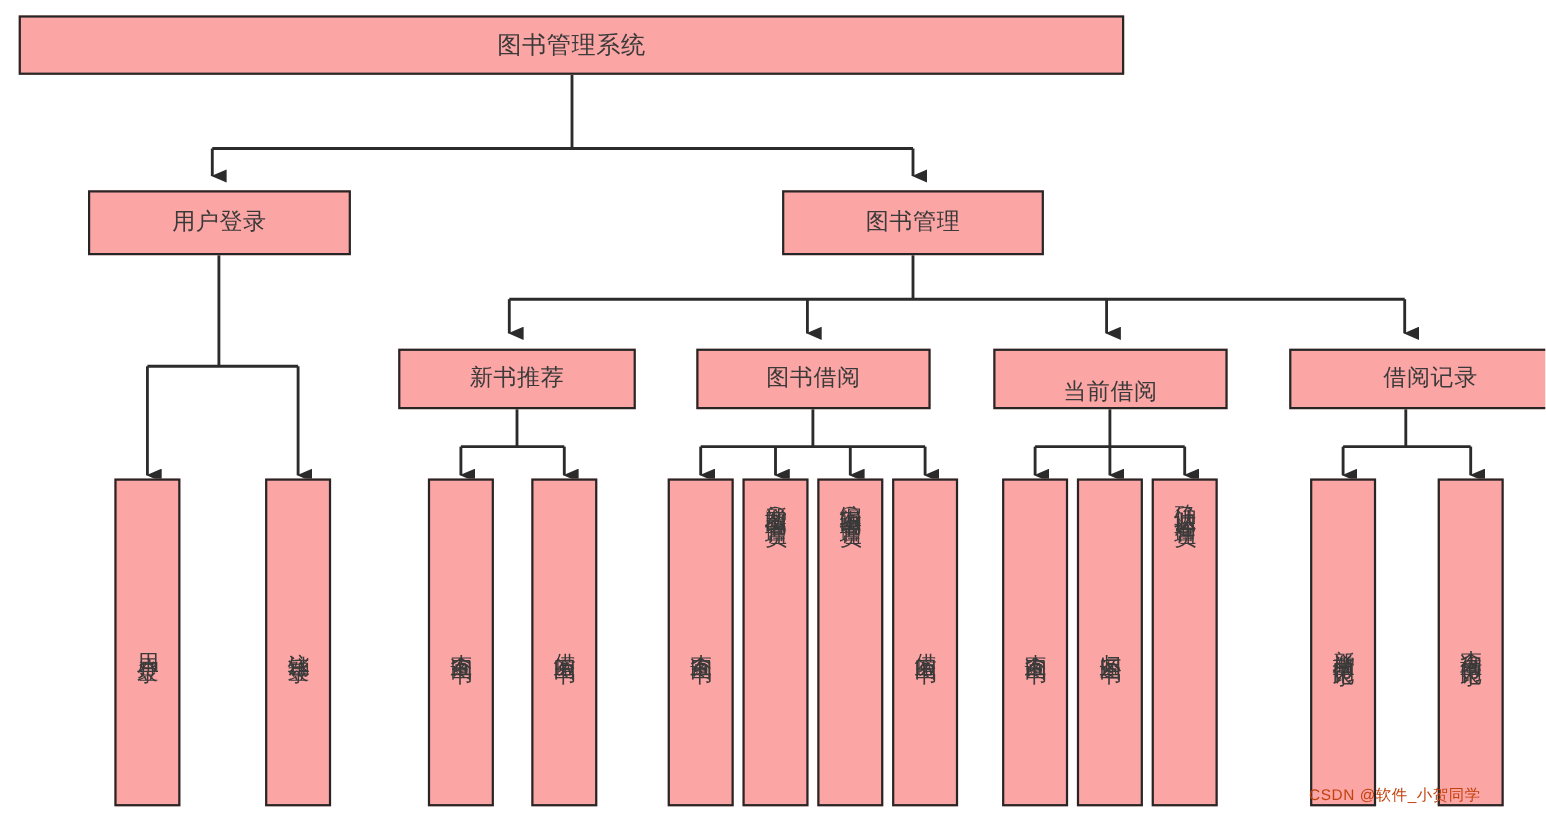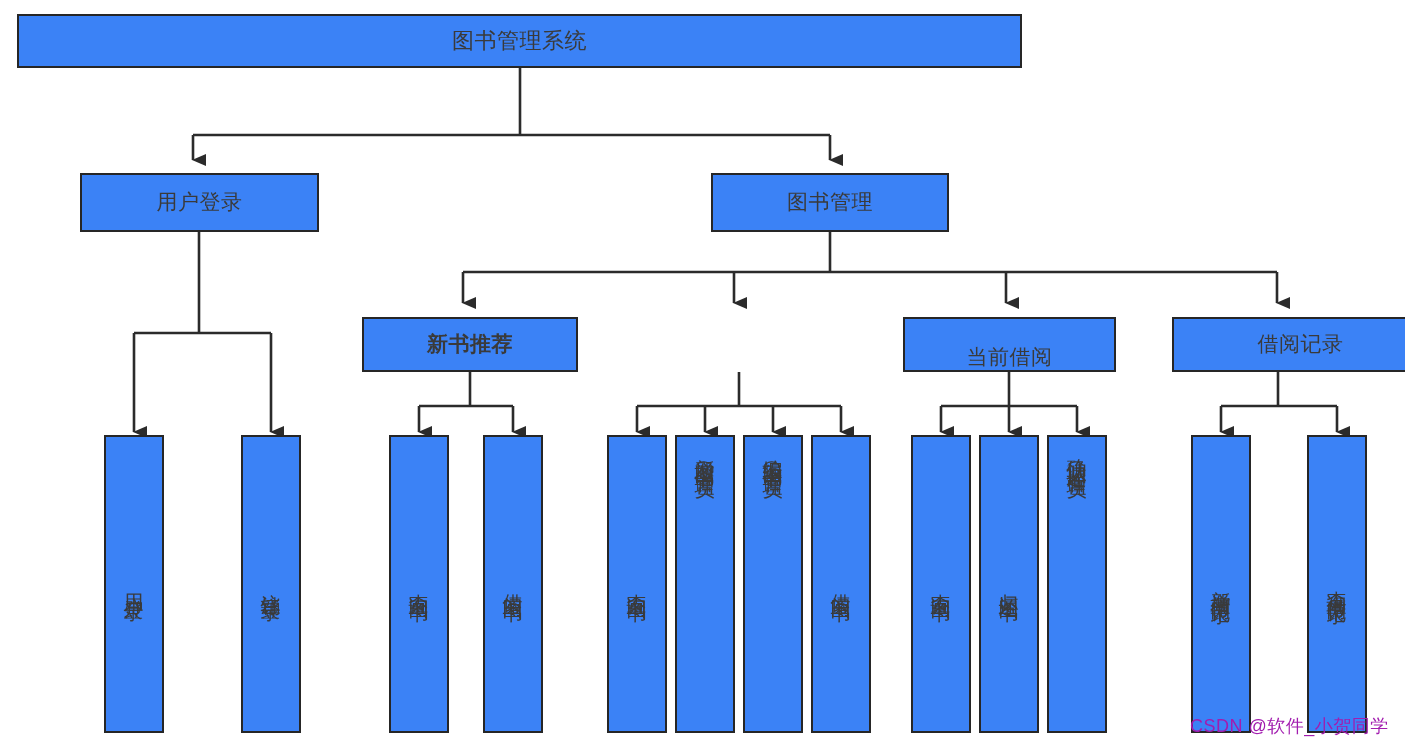--- a/index.html
+++ b/index.html
@@ -22,21 +22,21 @@
     position: absolute;
     left: 0;
     top: 0;
     width: 1405px;
     height: 747px;
     pointer-events: none;
   }
   .node {
     position: absolute;
     box-sizing: border-box;
-    background: #3b82f6;
+    background: #fca5a5;
     border: 2px solid #262626;
     color: #3a3a3a;
     display: flex;
     align-items: center;
     justify-content: center;
     z-index: 2;
   }
   .node .label {
     display: block;
     line-height: 1.18;
@@ -63,22 +63,22 @@
     font-size: 20px;
     line-height: 1.0;
     letter-spacing: 3px;
     text-align: center;
   }
   .node.vert.top-align {
     align-items: flex-start;
   }
   .watermark {
     position: absolute;
-    font-size: 18px;
-    color: #a21caf;
+    font-size: 14px;
+    color: #c2410c;
     white-space: nowrap;
     z-index: 3;
     letter-spacing: 0.5px;
   }
 </style>
 </head>
 <body>
 
 <div id="canvas">
 
@@ -136,22 +136,25 @@
     <span class="label">图书管理系统</span>
   </div>
 
   <div class="node horiz" style="left:80px; top:173px; width:239px; height:59px;">
     <span class="label">用户登录</span>
   </div>
   <div class="node horiz" style="left:711px; top:173px; width:238px; height:59px;justify-content:center;">
     <span class="label">图书管理</span>
   </div>
 
-  <div class="node horiz" style="left:362px; top:317px; width:216px; height:55px;font-weight:bold;">
+  <div class="node horiz" style="left:362px; top:317px; width:216px; height:55px;">
     <span class="label">新书推荐</span>
+  </div>
+  <div class="node horiz" style="left:633px; top:317px; width:213px; height:55px;">
+    <span class="label">图书借阅</span>
   </div>
   <div class="node horiz" style="left:903px; top:317px; width:213px; height:55px;align-items:flex-end;">
     <span class="label">当前借阅</span>
   </div>
   <div class="node horiz" style="left:1172px; top:317px; width:257px; height:55px;">
     <span class="label">借阅记录</span>
   </div>
 
   <div class="node vert" style="left:104px; top:435px; width:60px; height:298px;">
     <span class="label">用户登录</span>

